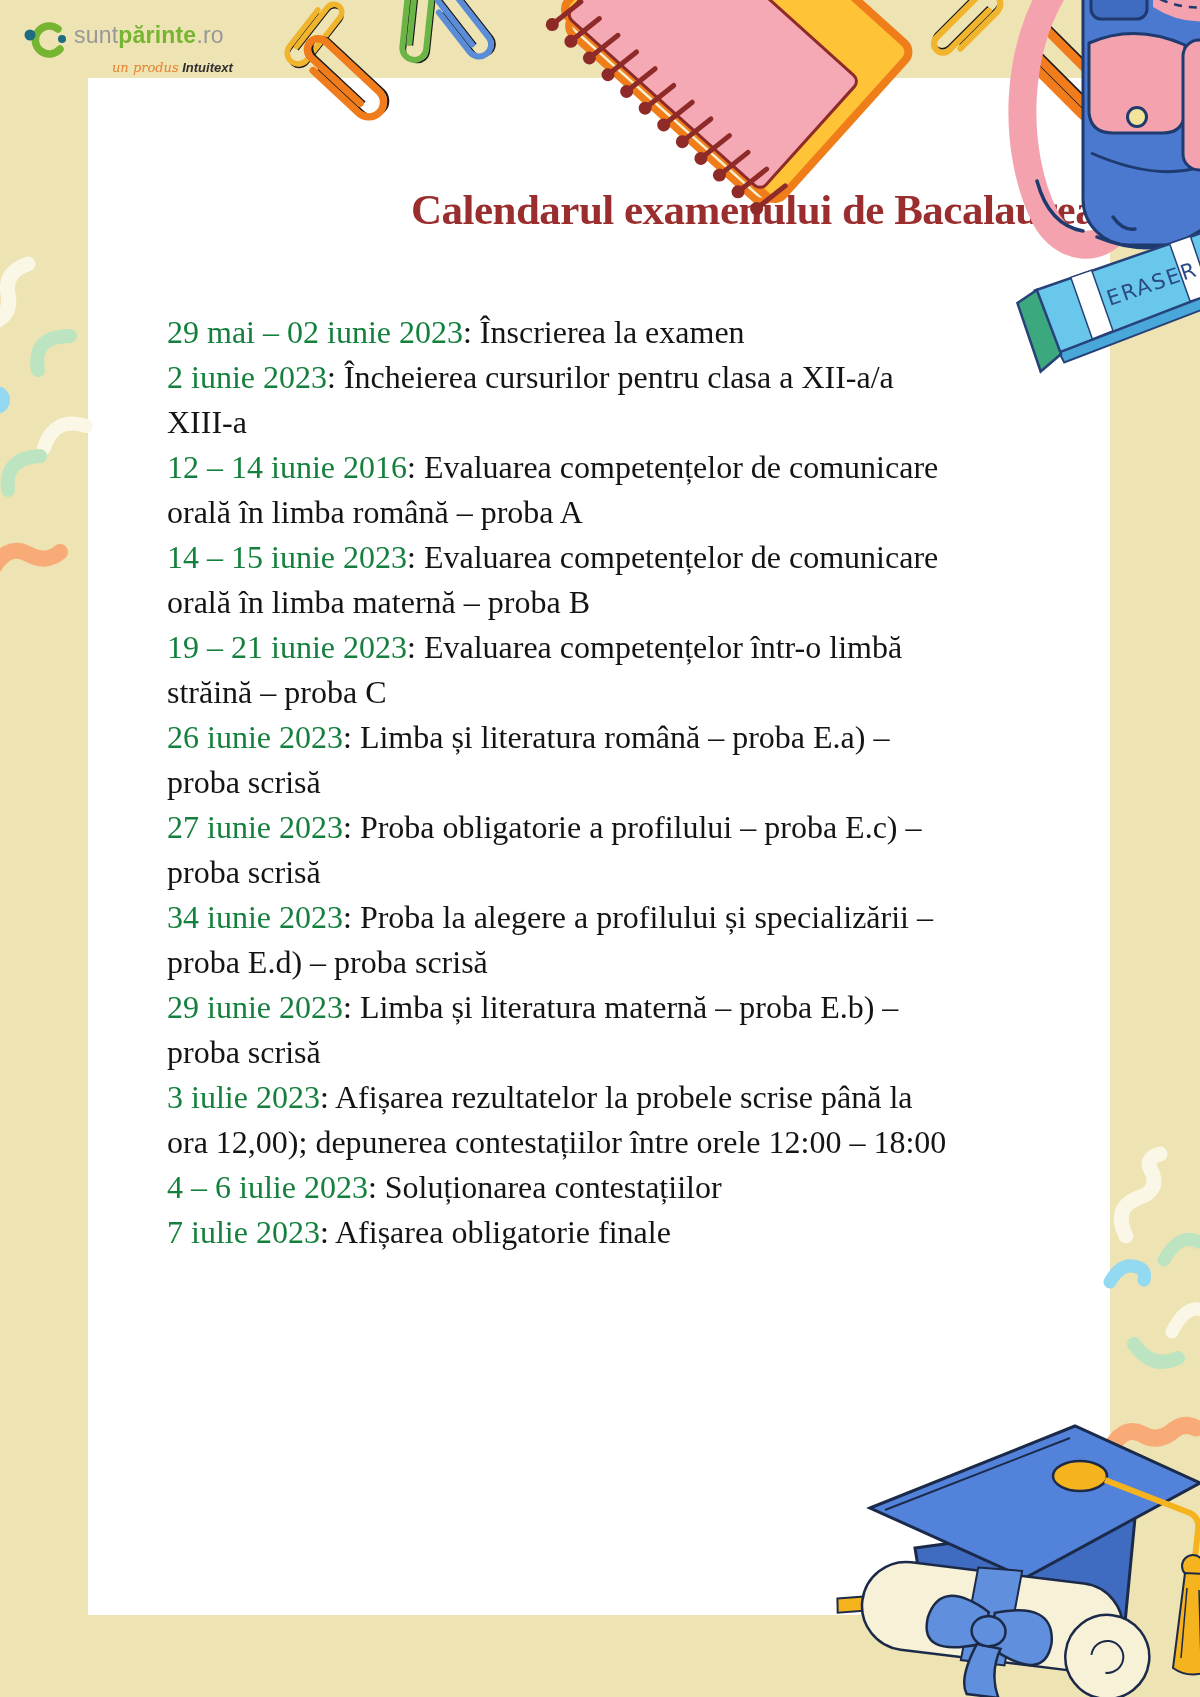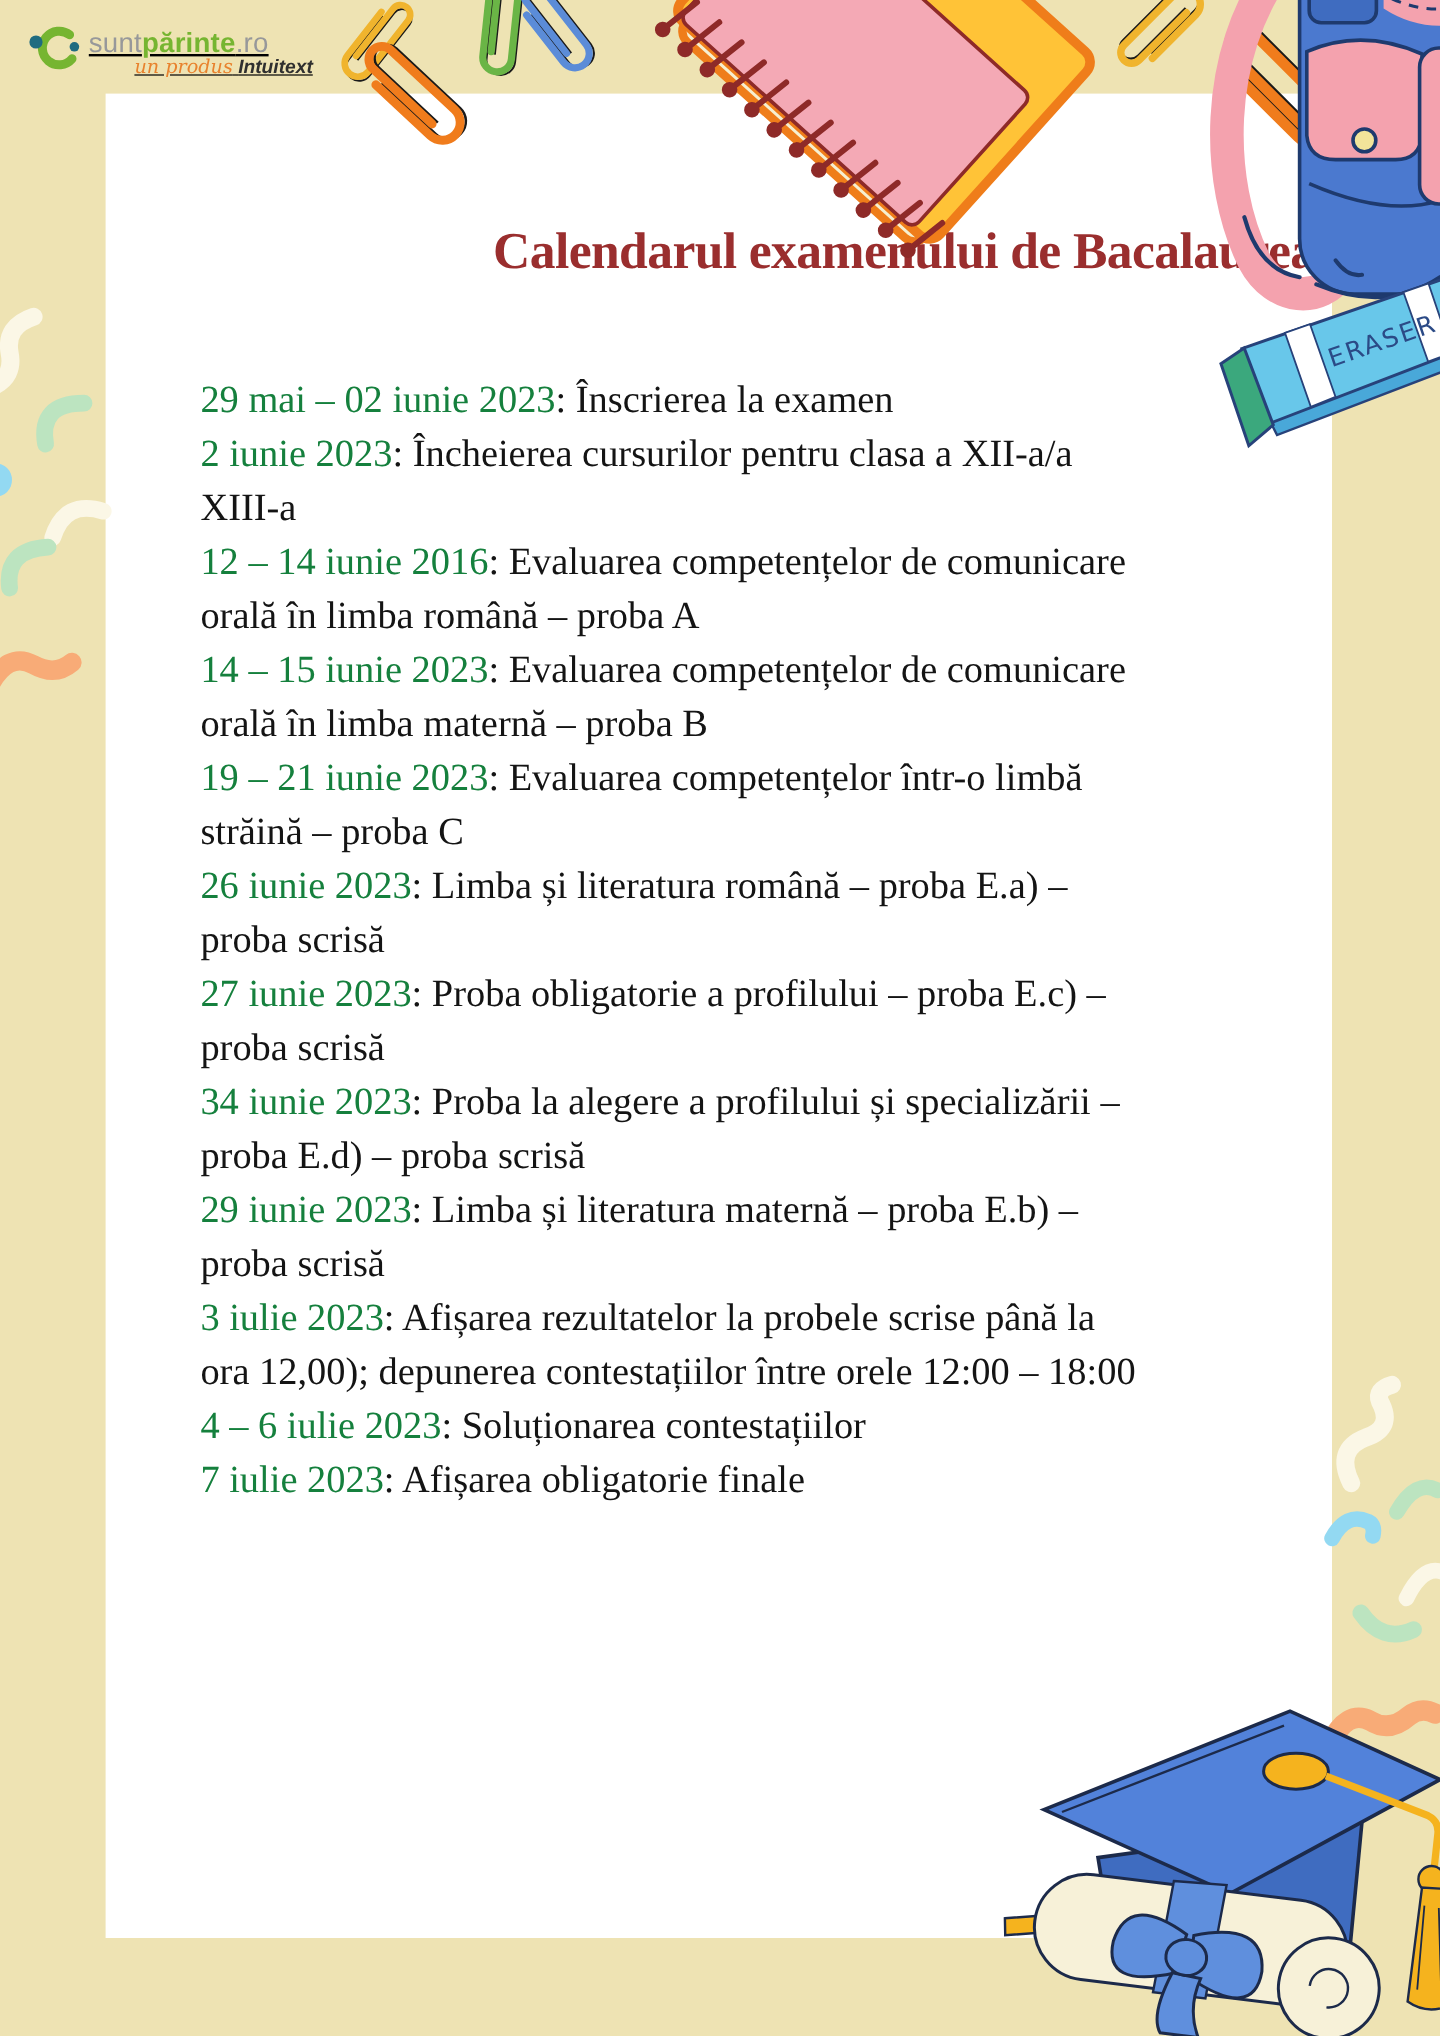--- a/index.html
+++ b/index.html
@@ -7,25 +7,25 @@
     position:relative;width:1200px;height:1697px;overflow:hidden;
     background:#eee3b3;
     font-family:"Liberation Serif","DejaVu Serif",serif;
   }
   .card{
     position:absolute;left:88px;top:78px;width:1022px;height:1537px;
     background:#ffffff;
   }
   
   .brand{position:absolute;left:22px;top:22px;display:flex;align-items:flex-start;gap:6px;
-         font-family:"Liberation Sans","DejaVu Sans",sans-serif;text-decoration:underline;}
+         font-family:"Liberation Sans","DejaVu Sans",sans-serif;}
   .brand .txt{display:flex;flex-direction:column;}
   .brand .name{font-size:23px;line-height:26px;color:#97989a;letter-spacing:0.2px;}
   .brand .name .hl{color:#76b531;font-weight:600;}
-  .brand .tagline{font-size:16px;line-height:16px;margin-top:0;padding-left:38px;font-style:italic;}
+  .brand .tagline{font-size:13px;line-height:16px;margin-top:12px;padding-left:38px;font-style:italic;}
   .brand .tagline .script{color:#e8822d;font-family:"DejaVu Serif",serif;}
   .brand .tagline .tname{color:#2f2f2f;font-weight:700;}
   
   .title{position:absolute;left:0;right:0;top:108px;text-align:right;
          color:#9a2e2e;font-weight:700;font-size:43px;line-height:48px;letter-spacing:-0.5px;}
   
   .entries{position:absolute;left:79px;top:232px;width:788px;}
   .entry{margin:0;font-size:32px;line-height:45px;color:#141414;}
   .entry .date{color:#15803d;}
   .entry .sep{color:#141414;}

